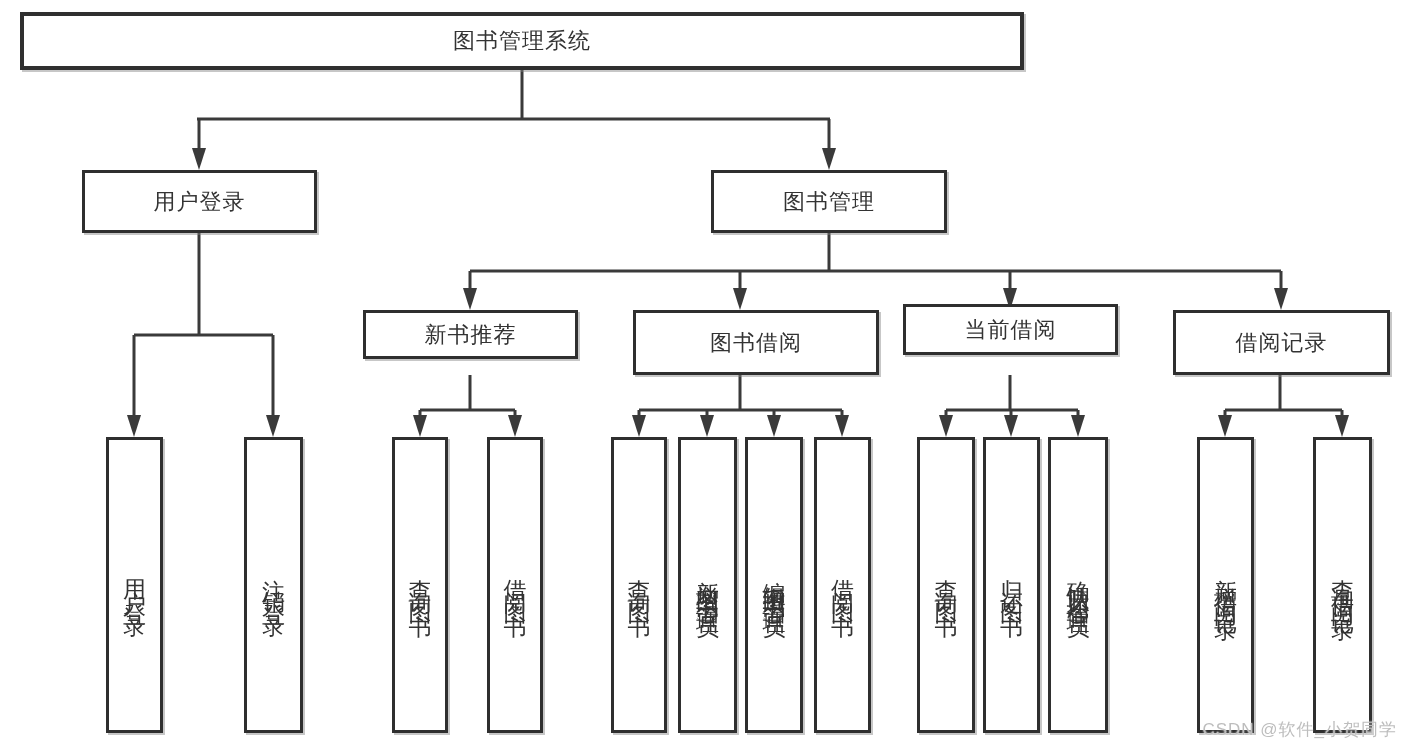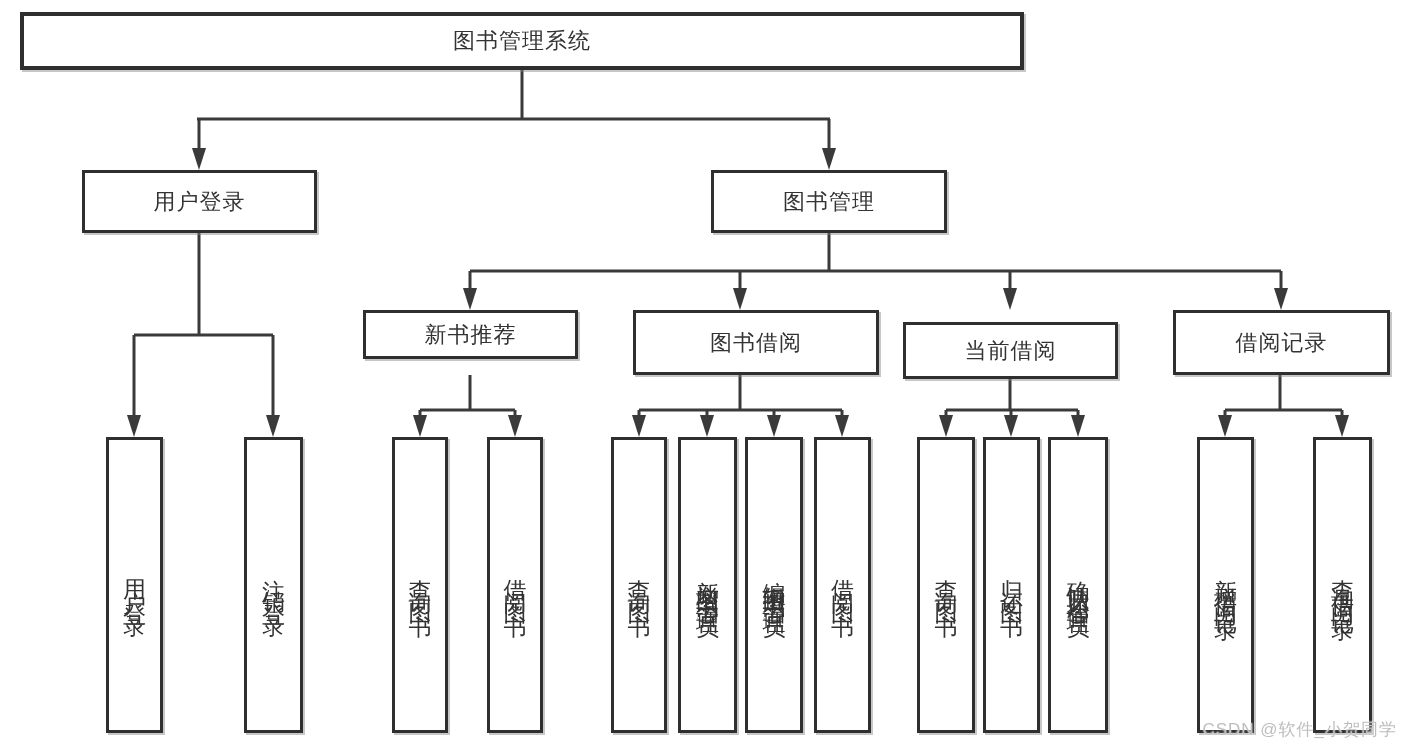--- a/index.html
+++ b/index.html
@@ -75,21 +75,21 @@
   <div class="box h" style="left:711px;top:170px;width:236px;height:63px">
     <span>图书管理</span>
   </div>
 
   <div class="box h" style="left:363px;top:310px;width:215px;height:49px">
     <span>新书推荐</span>
   </div>
   <div class="box h" style="left:633px;top:310px;width:246px;height:65px">
     <span>图书借阅</span>
   </div>
-  <div class="box h" style="left:903px;top:322px;width:215px;height:57px">
+  <div class="box h" style="left:903px;top:304px;width:215px;height:51px">
     <span>当前借阅</span>
   </div>
   <div class="box h" style="left:1173px;top:310px;width:217px;height:65px">
     <span>借阅记录</span>
   </div>
 
   <div class="box v" style="left:106px;top:437px;width:57px;height:296px">
     <span>用户登录</span>
   </div>
   <div class="box v" style="left:244px;top:437px;width:59px;height:296px">

